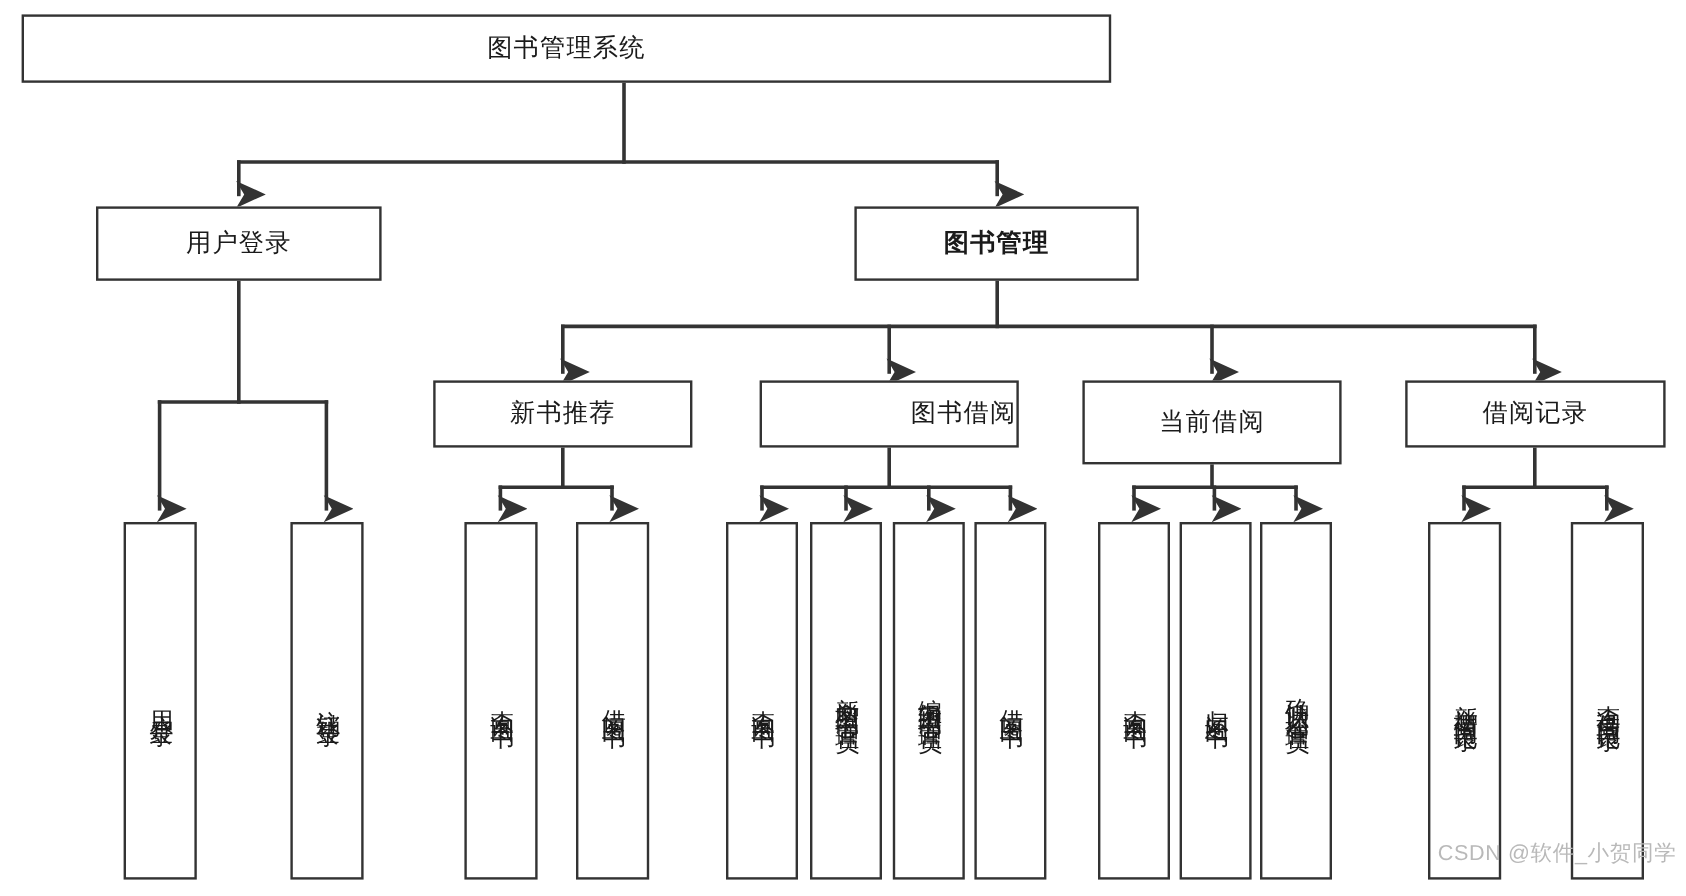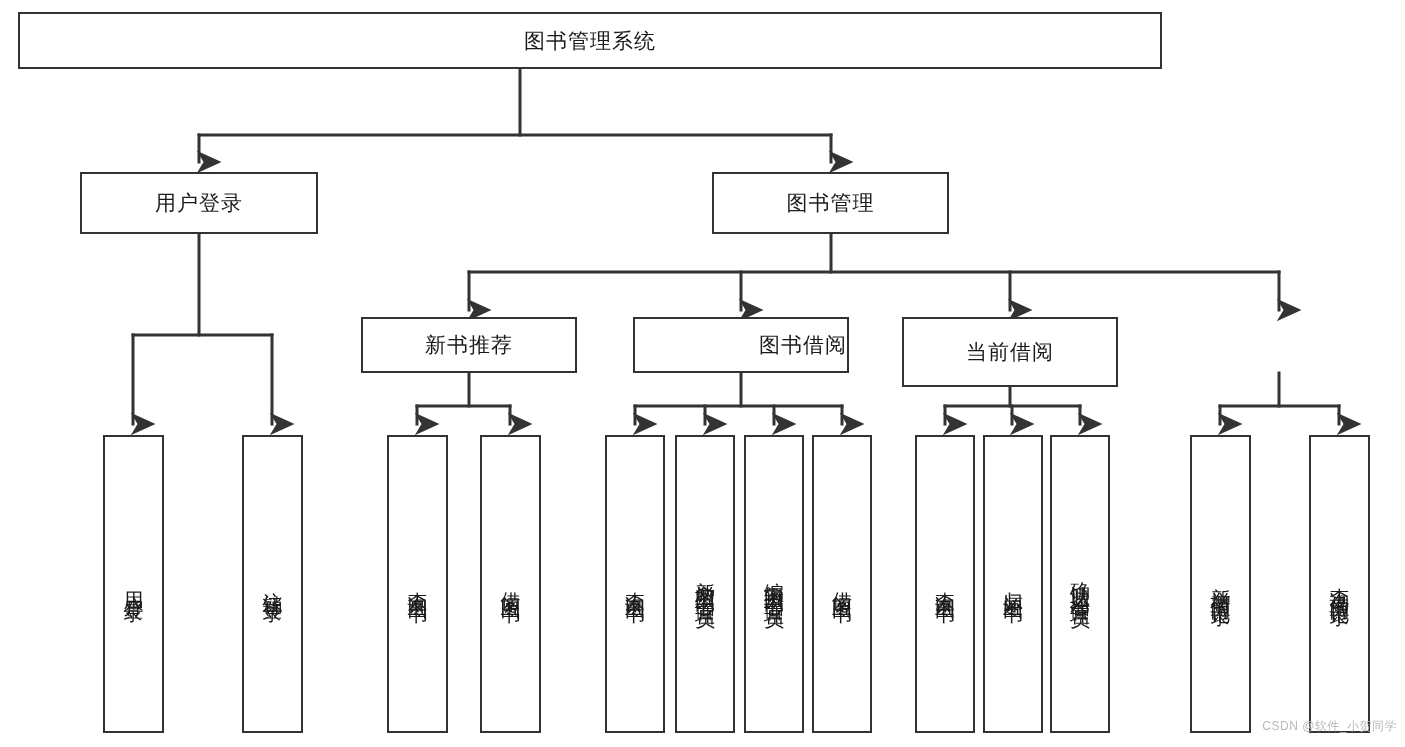--- a/index.html
+++ b/index.html
@@ -51,22 +51,22 @@
     position: absolute;
     left: 0;
     top: 0;
     width: 1405px;
     height: 747px;
     pointer-events: none;
   }
   #watermark {
     position: absolute;
     right: 8px;
-    bottom: 12px;
-    font-size: 12px;
+    bottom: 24px;
+    font-size: 18px;
     color: #b9b9b9;
     white-space: nowrap;
     letter-spacing: 0.5px;
   }
 </style>
 </head>
 <body>
 
 <div id="canvas">
 
@@ -115,39 +115,42 @@
       <path d="M 1012 406 L 1012 424" marker-end="url(#arrow)"></path>
       <path d="M 1080 406 L 1080 424" marker-end="url(#arrow)"></path>
 
       <path d="M 1279 373 L 1279 406"></path>
       <path d="M 1220 406 L 1339 406"></path>
       <path d="M 1220 406 L 1220 424" marker-end="url(#arrow)"></path>
       <path d="M 1339 406 L 1339 424" marker-end="url(#arrow)"></path>
     </g>
   </svg>
 
-  <div class="node horiz" style="left:18px; top:12px; width:1144px; height:57px;">
+  <div class="node horiz" style="left:18px; top:12px; width:908px; height:57px;">
     <span>图书管理系统</span>
   </div>
 
   <div class="node horiz" style="left:80px; top:172px; width:238px; height:62px;">
     <span>用户登录</span>
   </div>
-  <div class="node horiz" style="left:712px; top:172px; width:237px; height:62px;">
+  <div class="node horiz" style="left:712px; top:172px; width:237px; height:62px;font-weight:bold;">
     <span>图书管理</span>
   </div>
 
   <div class="node horiz" style="left:361px; top:317px; width:216px; height:56px;">
     <span>新书推荐</span>
   </div>
   <div class="node horiz" style="left:633px; top:317px; width:216px; height:56px;justify-content:flex-end;">
     <span>图书借阅</span>
   </div>
   <div class="node horiz" style="left:902px; top:317px; width:216px; height:70px;">
     <span>当前借阅</span>
+  </div>
+  <div class="node horiz" style="left:1171px; top:317px; width:217px; height:56px;">
+    <span>借阅记录</span>
   </div>
 
   <div class="node vert" style="left:103px; top:435px; width:61px; height:298px;">
     <span class="vtext">用户登录</span>
   </div>
   <div class="node vert" style="left:242px; top:435px; width:61px; height:298px;">
     <span class="vtext">注销登录</span>
   </div>
 
   <div class="node vert" style="left:387px; top:435px; width:61px; height:298px;">

